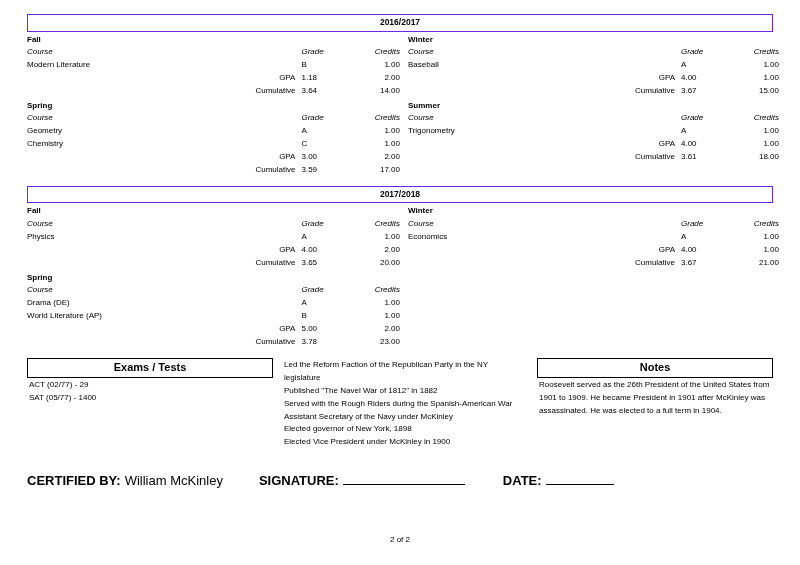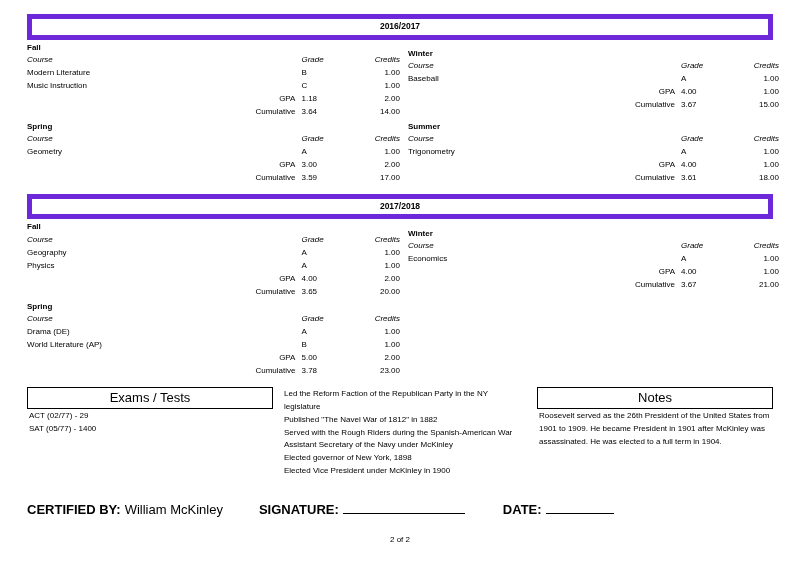--- a/index.html
+++ b/index.html
@@ -18,31 +18,30 @@
   .page {
     position: absolute;
     left: 27px;
     top: 14px;
     width: 746px;
   }
 
   
   .year-block { margin-bottom: 9px; }
   .year-bar {
-    border: 5px solid #6d28d9;
+    border: 1px solid #6d28d9;
     text-align: center;
     font-size: 8.5px;
     font-weight: bold;
     padding: 3px 0 4px;
     line-height: 1;
   }
   .terms {
     display: flex;
     width: 100%;
-    align-items: center;
   }
   .term-col {
     width: 50%;
     box-sizing: border-box;
   }
   .term-col.right { padding-left: 8px; }
 
   .term-title {
     font-size: 8px;
     font-weight: bold;
@@ -74,22 +73,22 @@
     margin-top: 7px;
   }
   .box { box-sizing: border-box; }
   .box-exams      { width: 246px; }
   .box-activities { width: 246px; margin-left: 9px; }
   .box-notes      { width: 236px; margin-left: 9px; }
 
   .box-head {
     border: 1px solid #000;
     text-align: center;
-    font-size: 13px;
-    font-weight: normal;
+    font-size: 11px;
+    font-weight: bold;
     padding: 3px 0 4px;
     line-height: 1;
   }
   .box-body {
     font-size: 8px;
     line-height: 1.62;
     padding: 1px 2px 0 2px;
   }
   .box-body div { white-space: nowrap; }
   .box-body.wrap div { white-space: normal; }
@@ -142,26 +141,20 @@
                   <td class="c-grade hdr-it">Grade</td>
                   <td class="c-cred hdr-it">Credits</td>
                 </tr>
                 <tr>
                   <td class="c-name">Modern Literature</td>
                   <td class="c-lbl"></td>
                   <td class="c-grade">B</td>
                   <td class="c-cred">1.00</td>
                 </tr>
                 <tr>
-                  <td class="c-name">Music Instruction</td>
-                  <td class="c-lbl"></td>
-                  <td class="c-grade">C</td>
-                  <td class="c-cred">1.00</td>
-                </tr>
-                <tr>
                   <td class="c-name"></td>
                   <td class="c-lbl">GPA</td>
                   <td class="c-grade">1.18</td>
                   <td class="c-cred">2.00</td>
                 </tr>
                 <tr>
                   <td class="c-name"></td>
                   <td class="c-lbl">Cumulative</td>
                   <td class="c-grade">3.64</td>
                   <td class="c-cred">14.00</td>
@@ -209,20 +202,26 @@
                 <tr>
                   <td class="c-name hdr-it">Course</td>
                   <td class="c-lbl"></td>
                   <td class="c-grade hdr-it">Grade</td>
                   <td class="c-cred hdr-it">Credits</td>
                 </tr>
                 <tr>
                   <td class="c-name">Geometry</td>
                   <td class="c-lbl"></td>
                   <td class="c-grade">A</td>
+                  <td class="c-cred">1.00</td>
+                </tr>
+                <tr>
+                  <td class="c-name">Chemistry</td>
+                  <td class="c-lbl"></td>
+                  <td class="c-grade">C</td>
                   <td class="c-cred">1.00</td>
                 </tr>
                 <tr>
                   <td class="c-name"></td>
                   <td class="c-lbl">GPA</td>
                   <td class="c-grade">3.00</td>
                   <td class="c-cred">2.00</td>
                 </tr>
                 <tr>
                   <td class="c-name"></td>
@@ -271,26 +270,20 @@
         <div class="terms">
           <div class="term-col left">
             <div class="term-title">Fall</div>
             <table class="courses">
               <tbody>
                 <tr>
                   <td class="c-name hdr-it">Course</td>
                   <td class="c-lbl"></td>
                   <td class="c-grade hdr-it">Grade</td>
                   <td class="c-cred hdr-it">Credits</td>
-                </tr>
-                <tr>
-                  <td class="c-name">Geography</td>
-                  <td class="c-lbl"></td>
-                  <td class="c-grade">A</td>
-                  <td class="c-cred">1.00</td>
                 </tr>
                 <tr>
                   <td class="c-name">Physics</td>
                   <td class="c-lbl"></td>
                   <td class="c-grade">A</td>
                   <td class="c-cred">1.00</td>
                 </tr>
                 <tr>
                   <td class="c-name"></td>
                   <td class="c-lbl">GPA</td>

